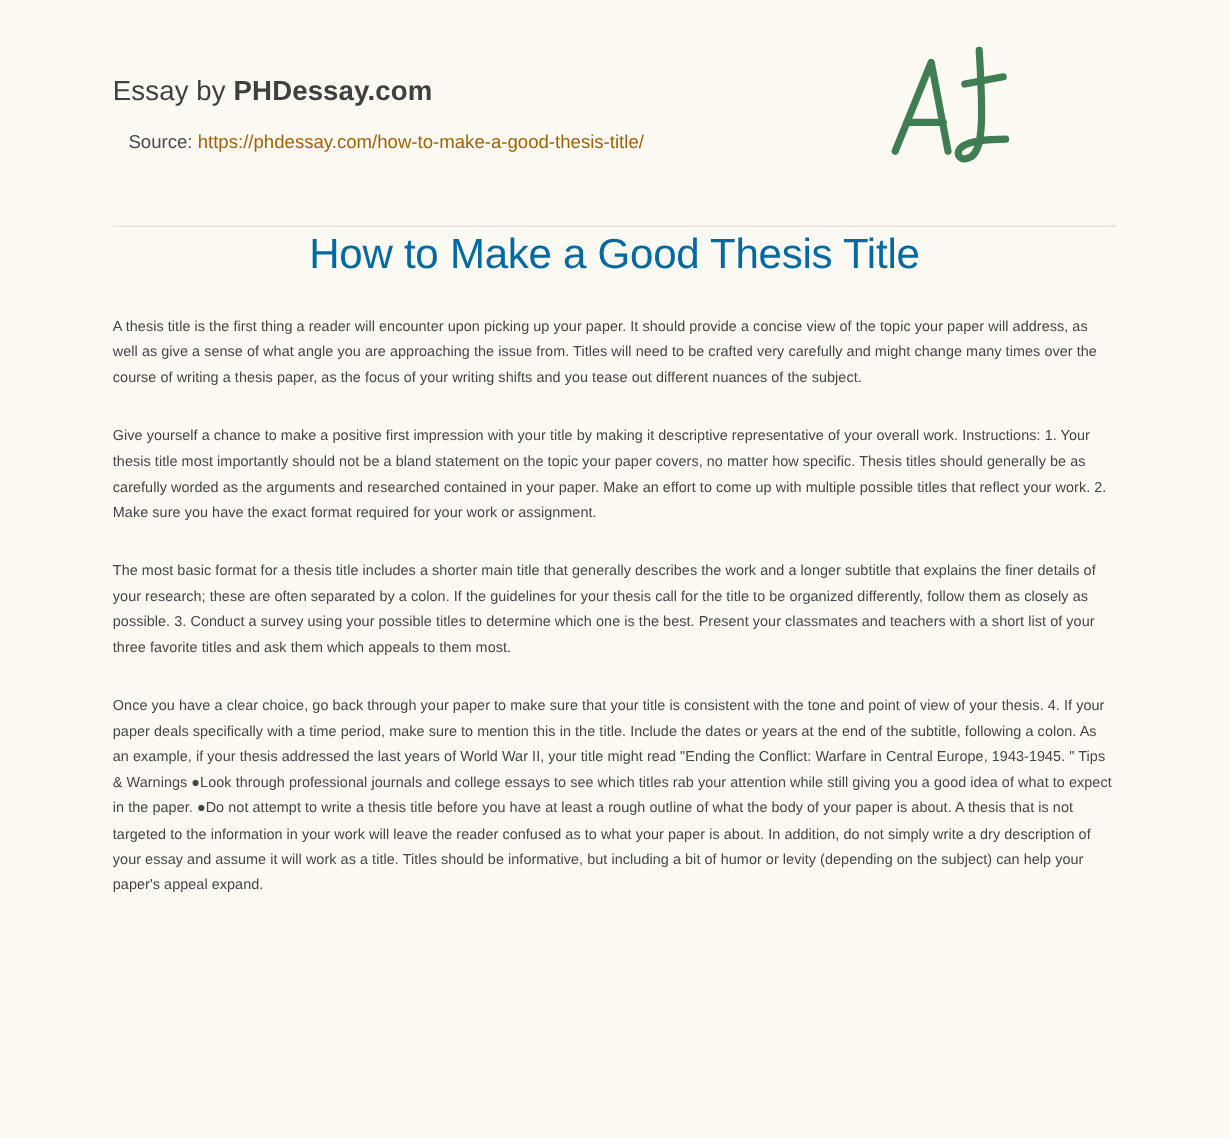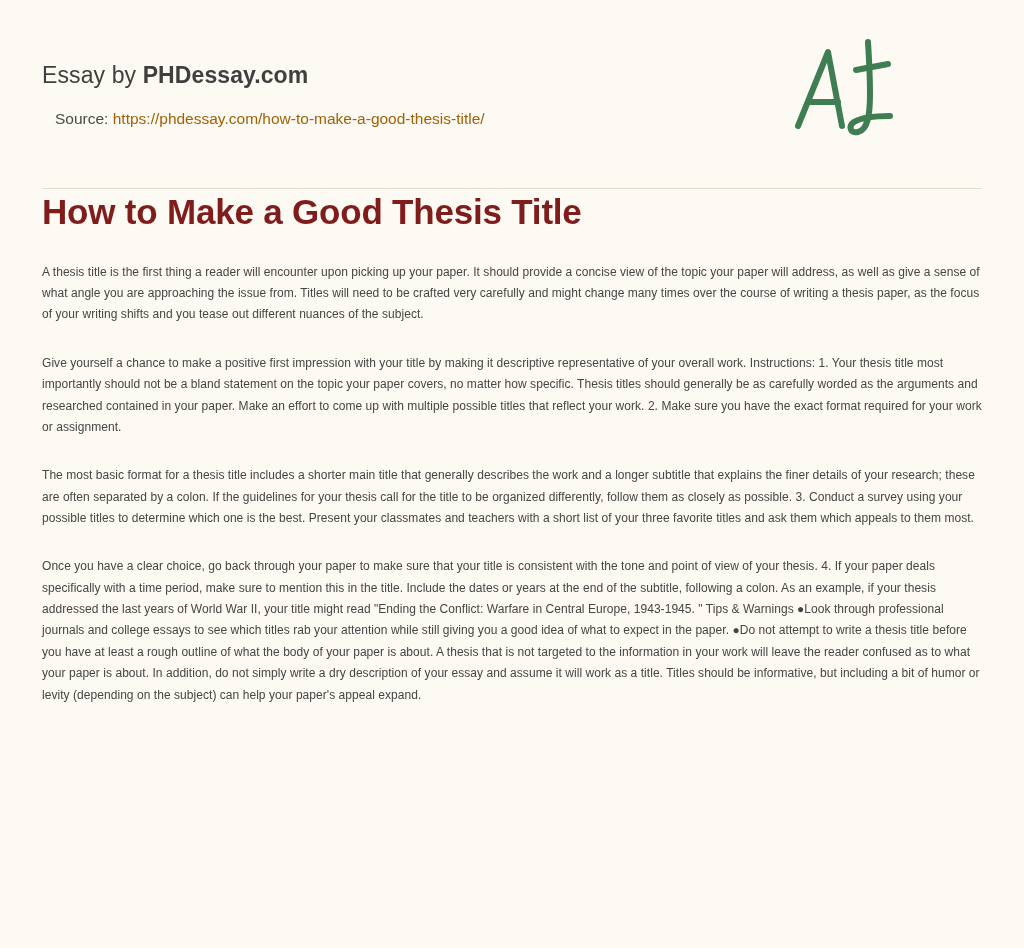--- a/index.html
+++ b/index.html
@@ -14,21 +14,21 @@
     color: #3a3a3a;
     overflow: hidden;
     position: relative;
   }
   .page {
     width: 1024px;
     height: 872px;
     position: relative;
     background: #fdf9f3;
     box-sizing: border-box;
-    padding: 0 42px;
+    padding: 0 94px;
   }
   .header {
     padding-top: 62px;
     position: relative;
   }
   .brand-line {
     font-size: 23px;
     color: #3f3f3f;
     letter-spacing: 0.1px;
   }
@@ -62,23 +62,24 @@
     right: 0;
     top: 188px;
     height: 1px;
     background: #e3ddd2;
   }
   h1.title {
     margin: 0;
     padding-top: 62px;
     font-size: 35px;
     line-height: 1.25;
-    font-weight: bold;
-    color: #7f1d1d;
+    font-weight: normal;
+    color: #0369a1;
     letter-spacing: -0.2px;
+    text-align: center;
   }
   .body-copy {
     margin-top: 28px;
   }
   .body-copy p {
     margin: 0 0 27px 0;
     font-size: 12px;
     line-height: 1.78;
     color: #454545;
     text-align: left;

